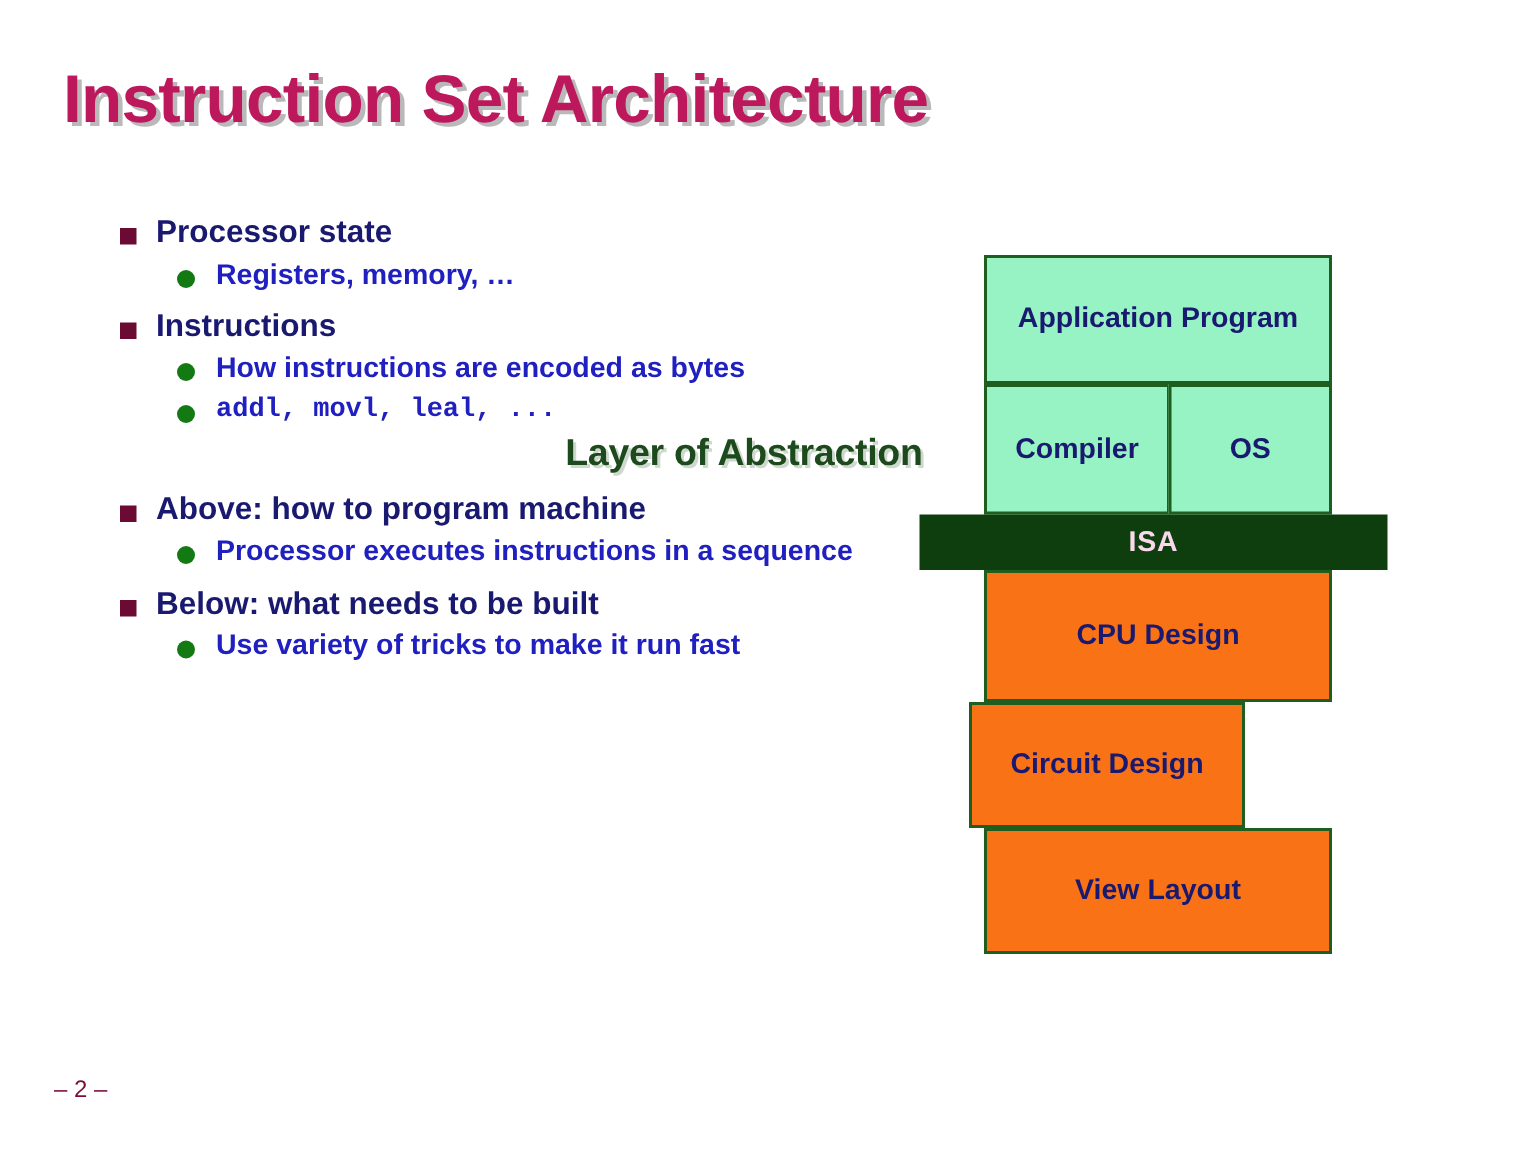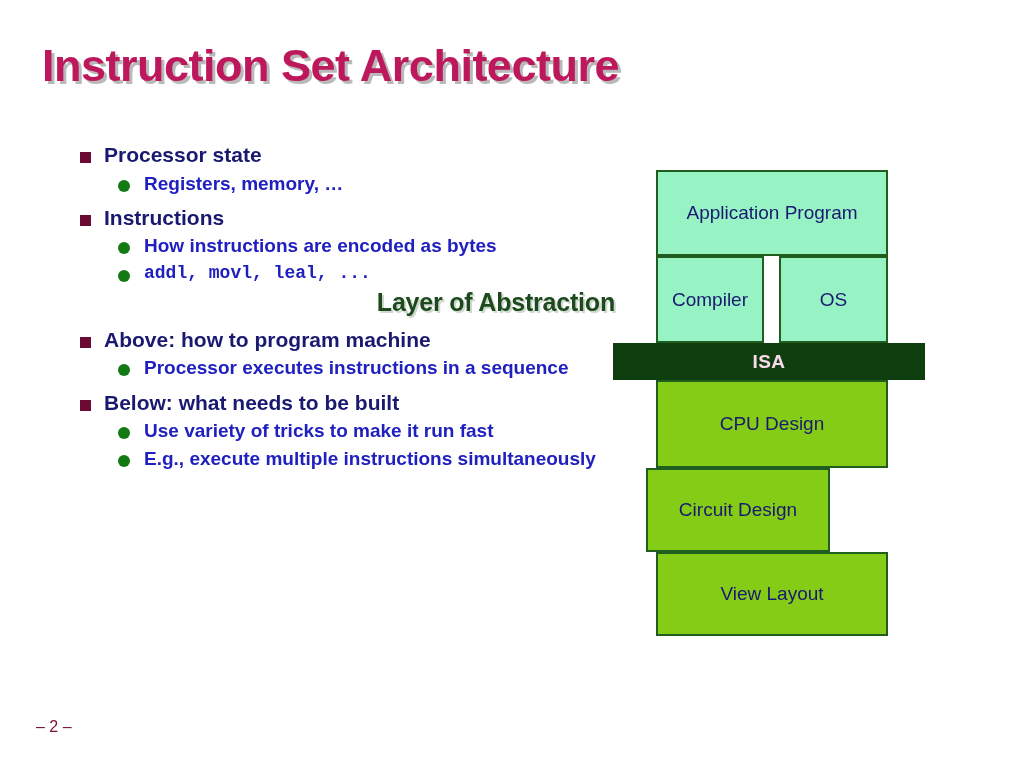--- a/index.html
+++ b/index.html
@@ -99,29 +99,29 @@
   }
   .dbox {
     position: absolute;
     box-sizing: border-box;
     border: 2px solid #1F5E1F;
     display: flex;
     align-items: center;
     justify-content: center;
     text-align: center;
     font-size: 19px;
-    font-weight: normal;
+    font-weight: bold;
     color: #191970;
     line-height: 1.12;
   }
   .green { background: #97F3C4; }
-  .yellow { background: #84cc16; }
+  .yellow { background: #f97316; }
 
   .box-app     { left: 43px; top: 0px;   width: 232px; height: 86px; }
-  .box-compiler{ left: 43px; top: 86px;  width: 108px; height: 87px; }
+  .box-compiler{ left: 43px; top: 86px;  width: 124px; height: 87px; }
   .box-os      { left: 166px;top: 86px;  width: 109px; height: 87px; }
 
   .box-isa {
     position: absolute;
     left: 0px;
     top: 173px;
     width: 312px;
     height: 37px;
     background: #0E3D0E;
     display: flex;
@@ -196,24 +196,20 @@
   </div>
 
   <div class="bullet1">
     <span class="sq"></span>
     <span>Below: what needs to be built</span>
   </div>
   <div class="bullet2">
     <span class="dot"></span>
     <span>Use variety of tricks to make it run fast</span>
   </div>
-  <div class="bullet2">
-    <span class="dot"></span>
-    <span>E.g., execute multiple instructions simultaneously</span>
-  </div>
 
 </div>
 
 <div class="diagram">
   <div class="dbox green box-app">Application Program</div>
   <div class="dbox green box-compiler">Compiler</div>
   <div class="dbox green box-os">OS</div>
   <div class="box-isa">ISA</div>
   <div class="dbox yellow box-cpu">CPU Design</div>
   <div class="dbox yellow box-circuit">Circuit Design</div>

